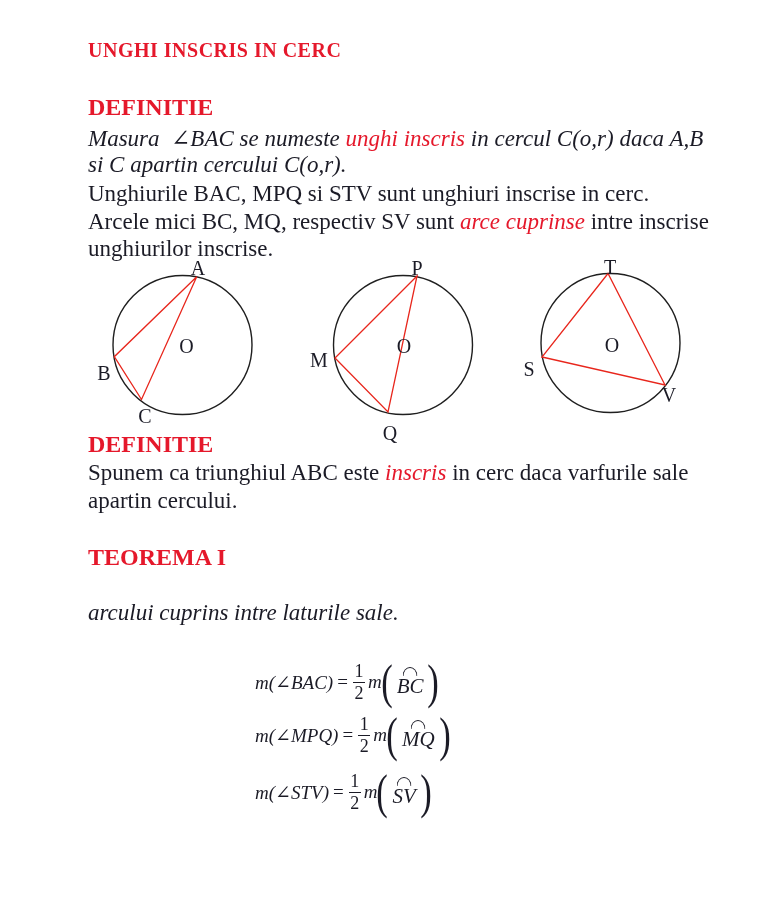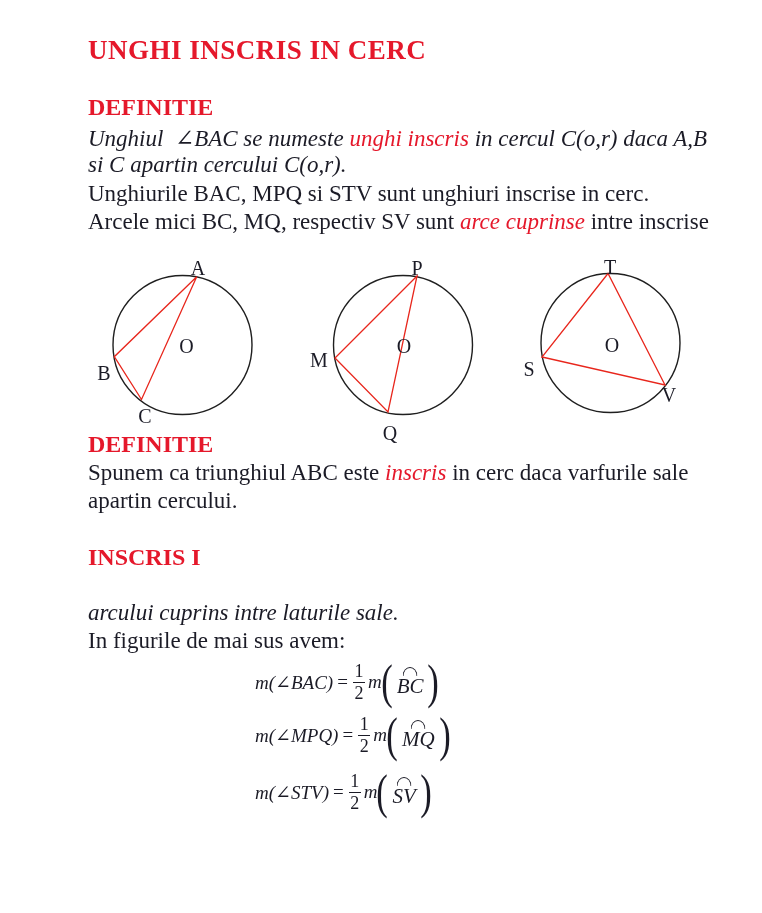--- a/index.html
+++ b/index.html
@@ -15,21 +15,21 @@
     font-family:"Liberation Serif","DejaVu Serif",serif;
     color:var(--ink);
     overflow:hidden;
   }
   .line{
     position:absolute;left:88px;
     white-space:pre;
     font-size:23px;line-height:28px;
   }
   .heading{font-weight:bold;color:var(--red);font-size:24px;}
-  .title{font-weight:bold;color:var(--red);font-size:27px;letter-spacing:.5px;}
+  .title{font-weight:bold;color:var(--red);font-size:20px;letter-spacing:.5px;}
   .italic{font-style:italic;}
   .red{color:var(--red);margin-top:20px;}
   .fig-svg{position:absolute;left:0;top:250px;}
   .fig-svg circle{fill:none;stroke:#1f1f1f;stroke-width:1.4;}
   .fig-svg .chord{stroke:var(--line-red);stroke-width:1.3;fill:none;}
   .fig-svg text{font-family:"Liberation Serif","DejaVu Serif",serif;font-size:20px;fill:var(--ink);}
   .formula{
     position:absolute;left:255px;height:52px;
     display:flex;align-items:center;
   }
@@ -48,25 +48,26 @@
   }
 </style>
 </head>
 <body>
 
 <div class="page">
 
   <div class="line title" style="top:36px">UNGHI INSCRIS IN CERC</div>
 
   <div class="line heading" style="top:93px">DEFINITIE</div>
-  <div class="line italic" style="top:125px"><span>Unghiul  ∠BAC se numeste </span><span class="red">unghi inscris</span><span> in cercul C(o,r) daca A,B</span></div>
+  <div class="line italic" style="top:125px"><span>Masura  ∠BAC se numeste </span><span class="red">unghi inscris</span><span> in cercul C(o,r) daca A,B</span></div>
   <div class="line italic" style="top:151px">si C apartin cercului C(o,r).</div>
 
   <div class="line" style="top:180px">Unghiurile BAC, MPQ si STV sunt unghiuri inscrise in cerc.</div>
   <div class="line" style="top:208px"><span>Arcele mici BC, MQ, respectiv SV sunt </span><span class="red italic">arce cuprinse</span><span> intre inscrise</span></div>
+  <div class="line" style="top:235px">unghiurilor inscrise.</div>
 
   <svg class="fig-svg" width="762" height="200">
 
     <g>
       <circle cx="182.5" cy="95" r="69.5"></circle>
       <path class="chord" d="M196.7 26.7 L114.3 106.7 L141.5 149.5 Z"></path>
       <text x="198" y="25" text-anchor="middle">A</text>
       <text x="104" y="130" text-anchor="middle">B</text>
       <text x="145" y="173" text-anchor="middle">C</text>
       <text x="186.5" y="103" text-anchor="middle">O</text>
@@ -88,23 +89,22 @@
       <text x="529" y="126" text-anchor="middle">S</text>
       <text x="669" y="152" text-anchor="middle">V</text>
       <text x="612" y="102" text-anchor="middle">O</text>
     </g>
   </svg>
 
   <div class="line heading" style="top:430px">DEFINITIE</div>
   <div class="line" style="top:459px"><span>Spunem ca triunghiul ABC este </span><span class="red italic">inscris</span><span> in cerc daca varfurile sale</span></div>
   <div class="line" style="top:487px">apartin cercului.</div>
 
-  <div class="line heading" style="top:543px">INSCRIS I</div>
+  <div class="line heading" style="top:543px">TEOREMA I</div>
   <div class="line italic" style="top:599px">arcului cuprins intre laturile sale.</div>
-  <div class="line" style="top:627px">In figurile de mai sus avem:</div>
 
   <div class="formula" style="top:656px">
     <span class="f-lhs">m(∠BAC)</span>
     <span class="f-eq">=</span>
     <span class="f-frac">
         <span>1</span>
         <span class="f-bar"></span>
         <span>2</span>
       </span>
     <span class="f-m">m</span>

